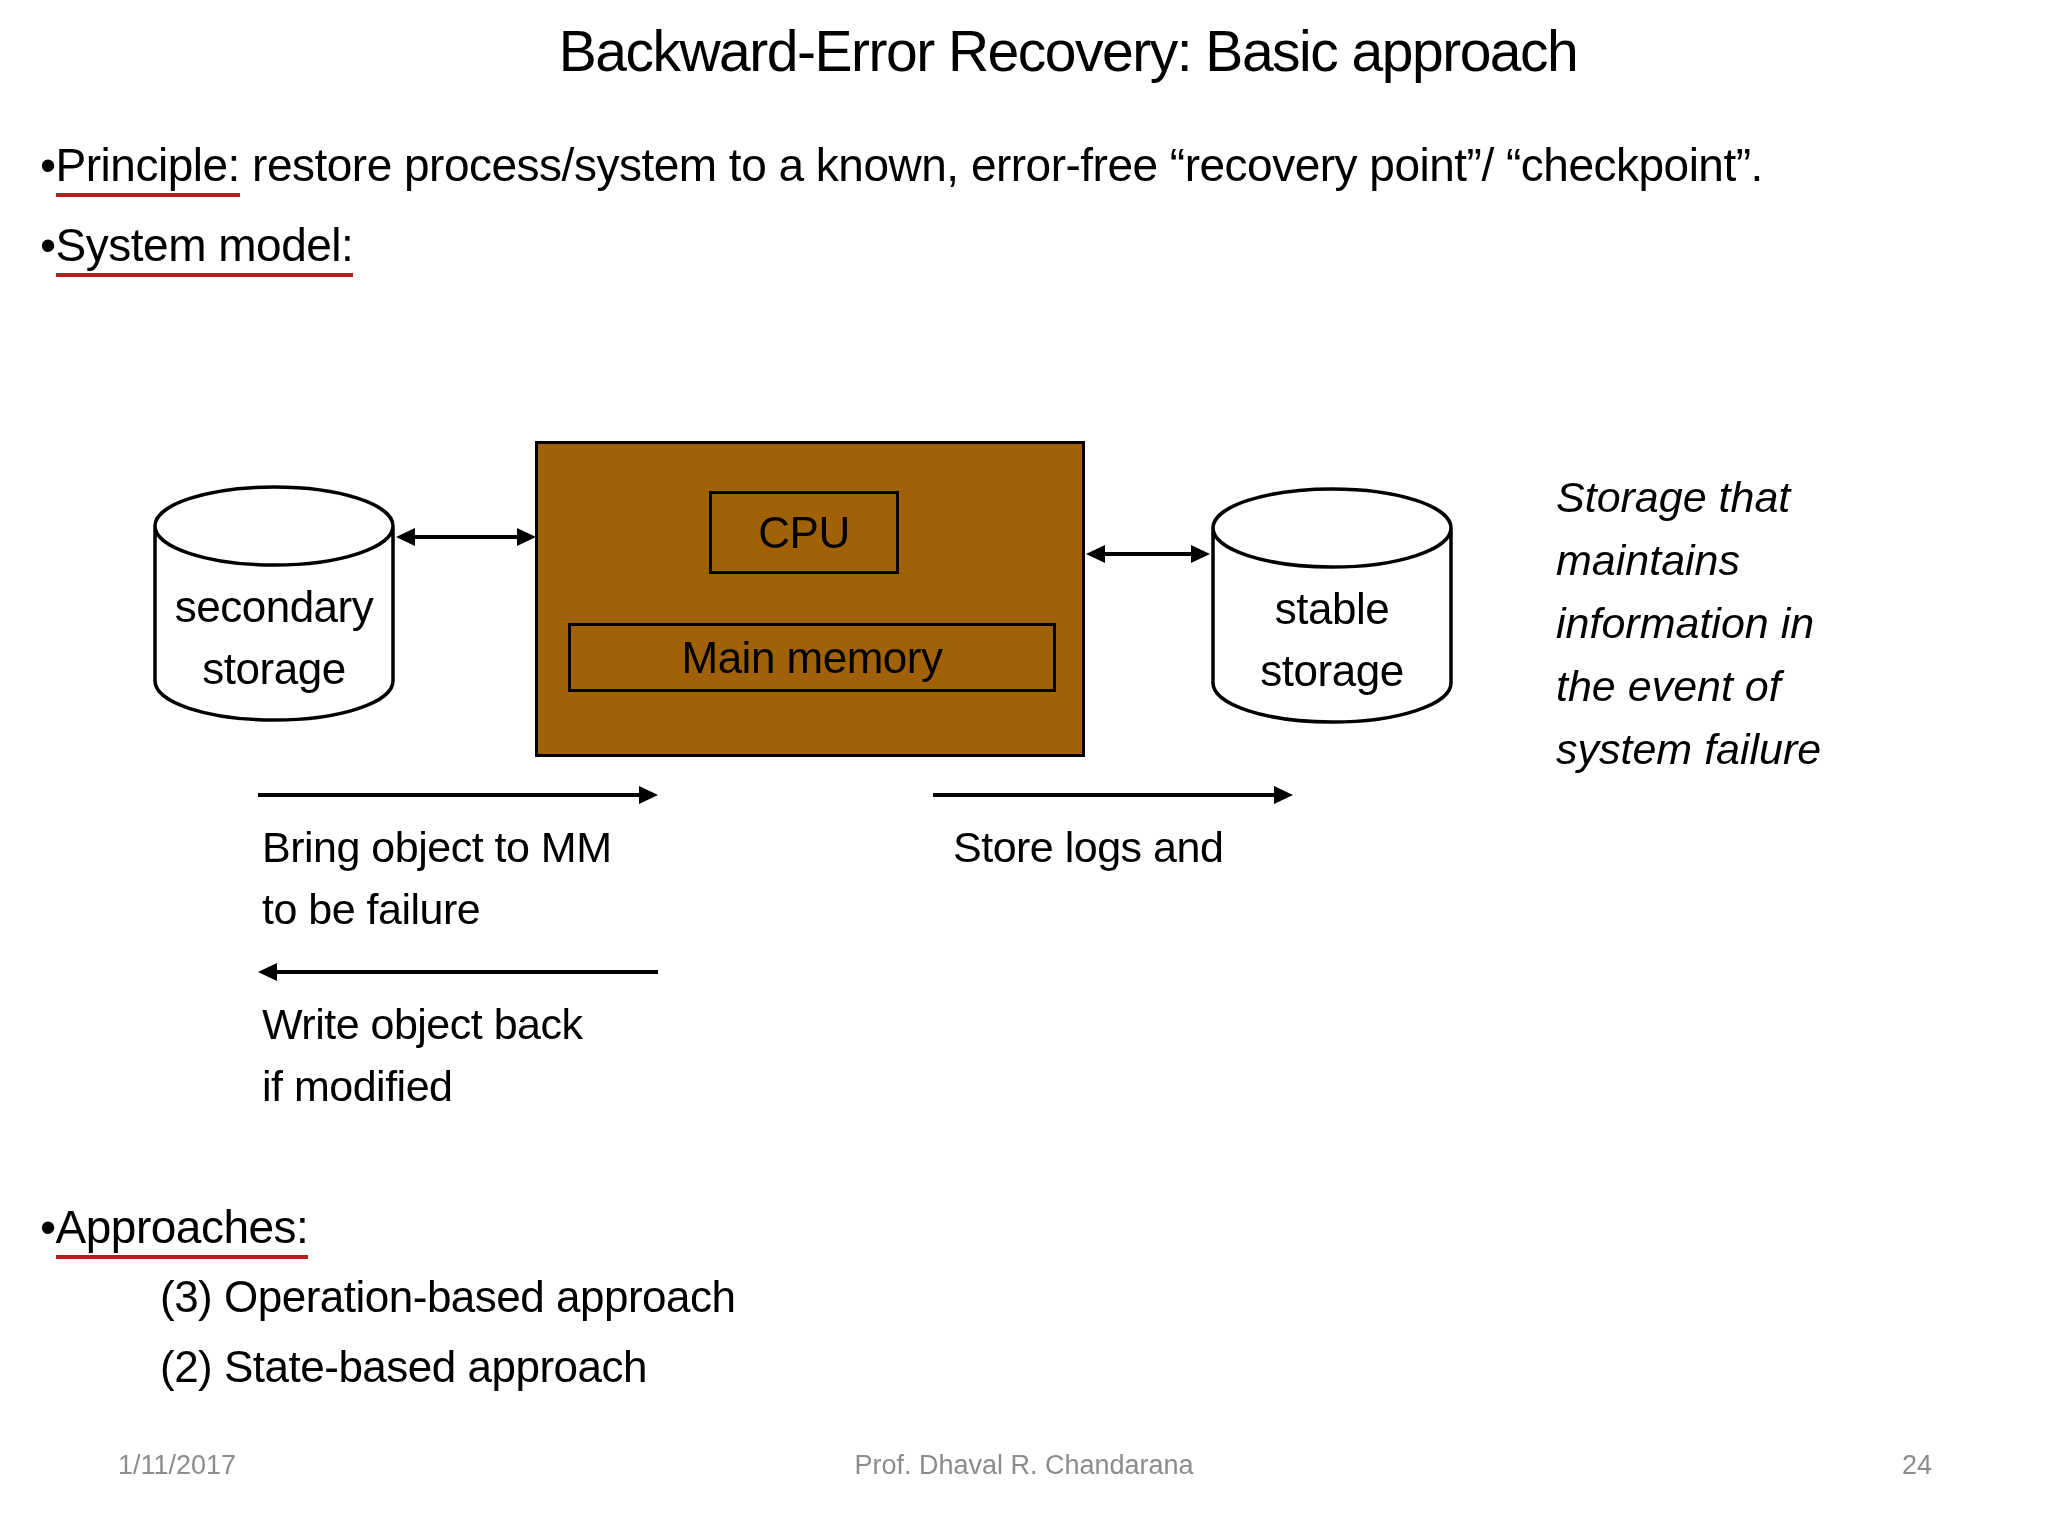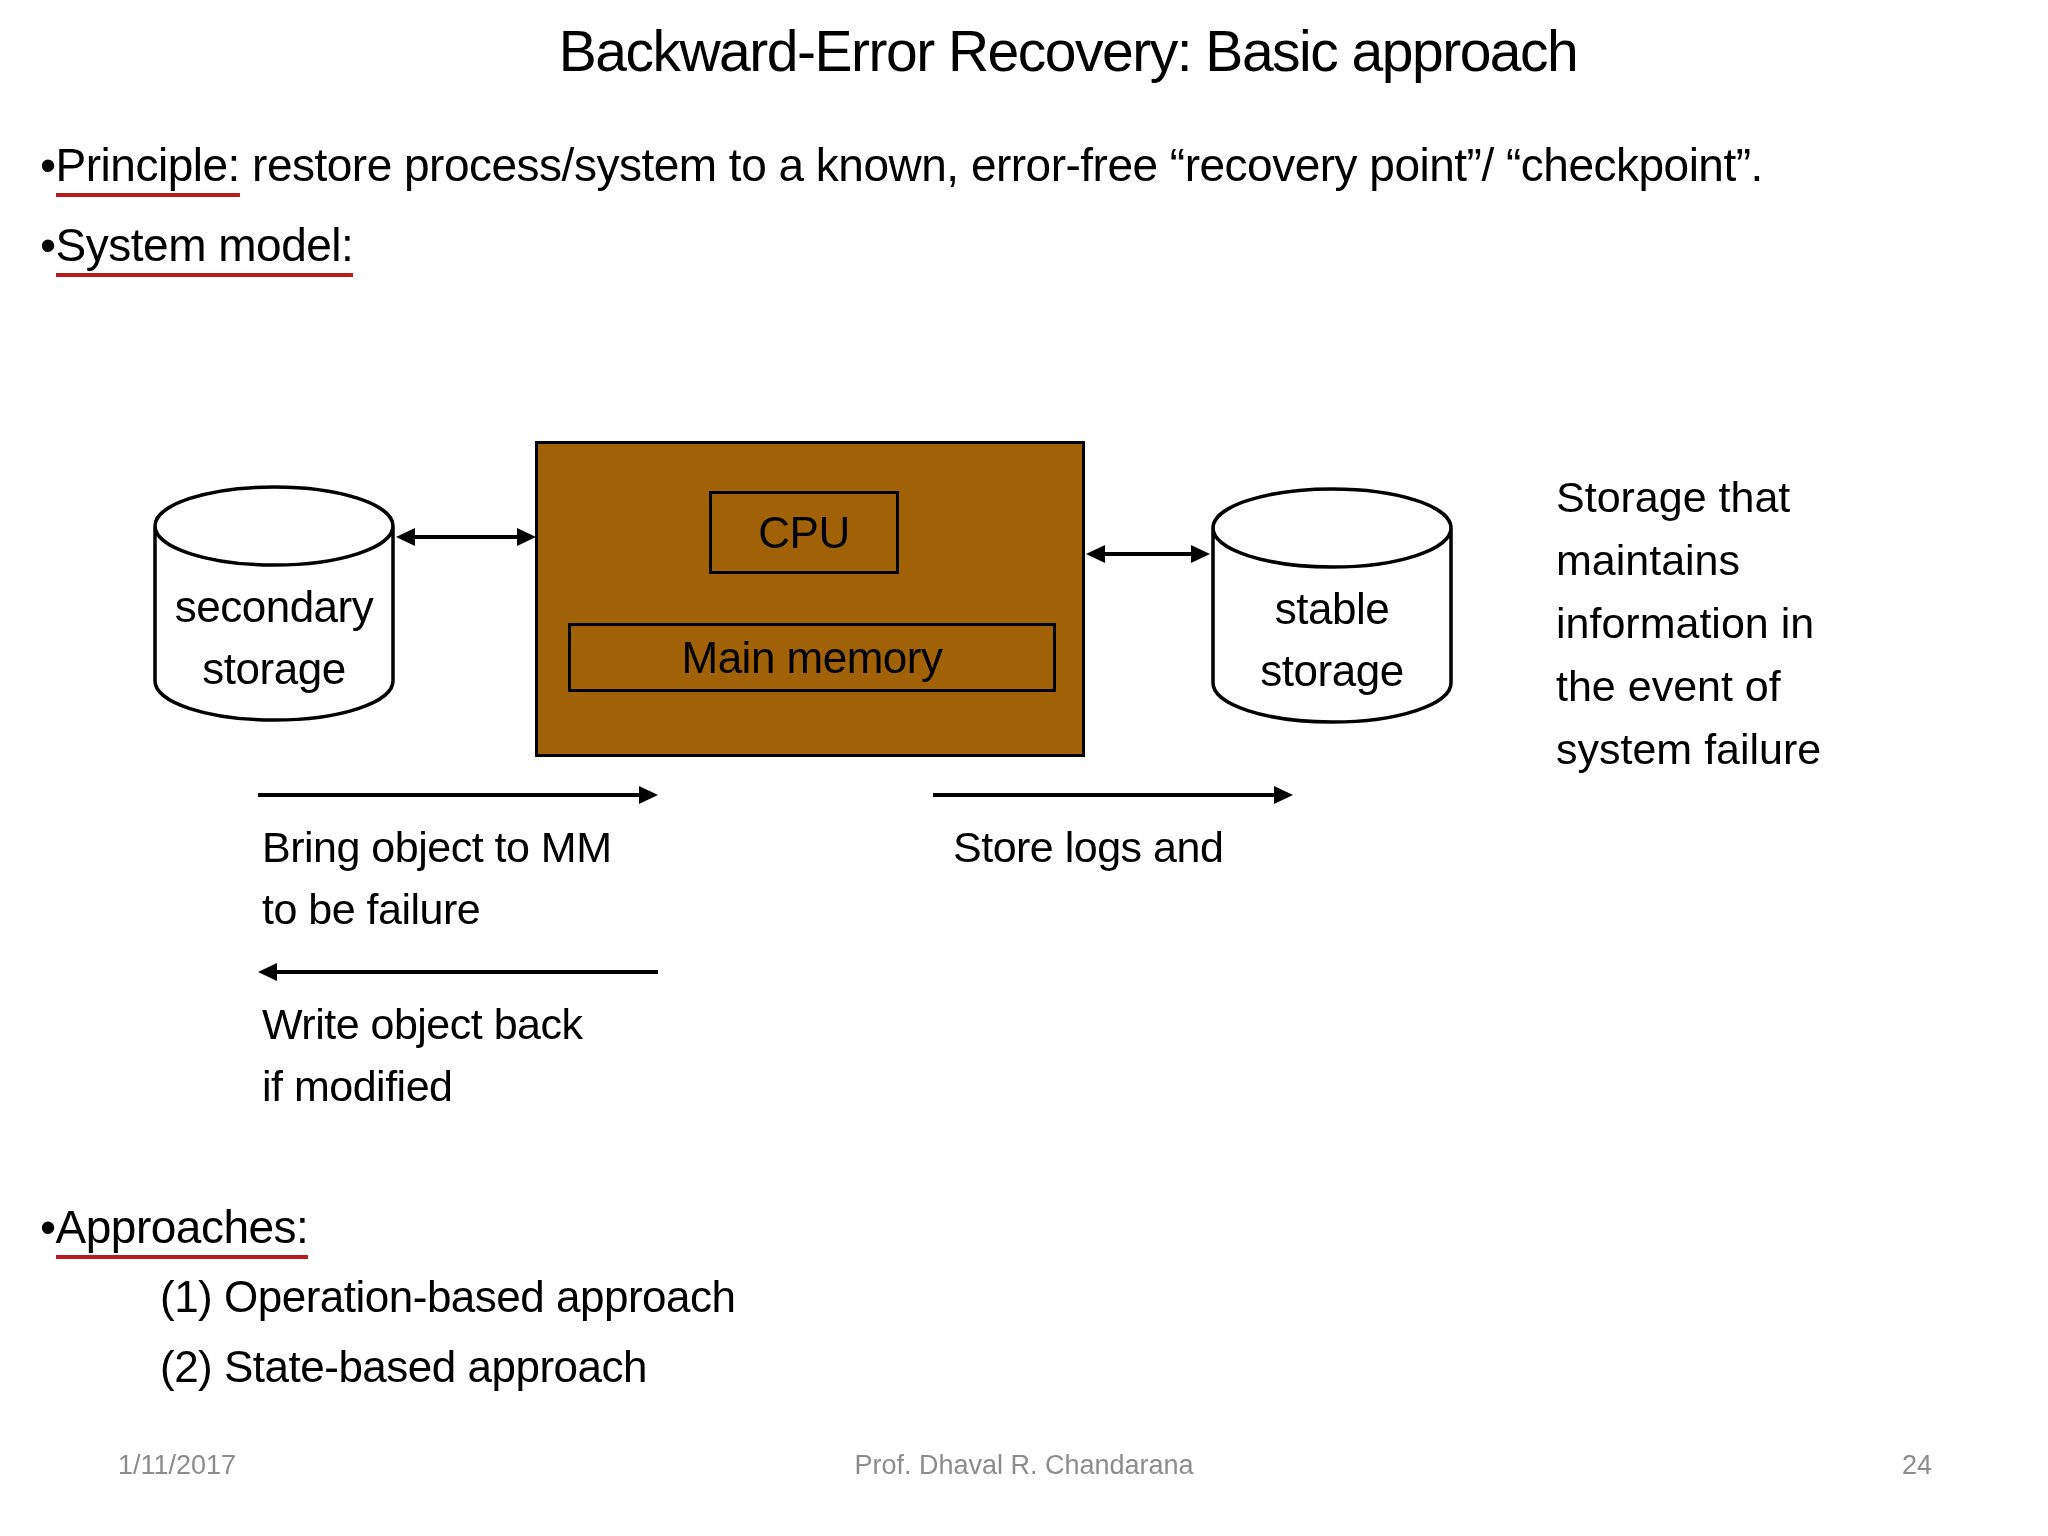--- a/index.html
+++ b/index.html
@@ -60,21 +60,21 @@
     <polygon points="0,18 19,9 19,27" fill="#000"></polygon>
     <polygon points="140,18 121,9 121,27" fill="#000"></polygon>
   </svg>
 
   <svg class="abs" style="left:1086px;top:536px;" width="124" height="36" viewBox="0 0 124 36">
     <line x1="16" y1="18" x2="108" y2="18" stroke="#000" stroke-width="4"></line>
     <polygon points="0,18 19,9 19,27" fill="#000"></polygon>
     <polygon points="124,18 105,9 105,27" fill="#000"></polygon>
   </svg>
 
-  <div class="abs txt" style="left:1556px;top:466px;font-size:43px;line-height:63px;letter-spacing:0;">
+  <div class="abs txt" style="left:1556px;top:466px;font-size:43px;line-height:63px;letter-spacing:0;font-style:italic;">
     <div>Storage that</div>
     <div>maintains</div>
     <div>information in</div>
     <div>the event of</div>
     <div>system failure</div>
   </div>
 
   <svg class="abs" style="left:258px;top:777px;" width="400" height="36" viewBox="0 0 400 36">
     <line x1="0" y1="18" x2="384" y2="18" stroke="#000" stroke-width="4"></line>
     <polygon points="400,18 381,9 381,27" fill="#000"></polygon>
@@ -97,20 +97,20 @@
     <polygon points="0,18 19,9 19,27" fill="#000"></polygon>
   </svg>
   <div class="abs txt" style="left:262px;top:993px;font-size:43px;line-height:62px;">
     <div>Write object back</div>
     <div>if modified</div>
   </div>
 
   <div class="abs txt" style="left:40px;top:1200px;font-size:46px;">
     <span>•</span><span class="u">Approaches:</span>
   </div>
-  <div class="abs txt" style="left:160px;top:1272px;font-size:44px;">(1) Operation-based approach</div>
+  <div class="abs txt" style="left:160px;top:1272px;font-size:44px;">(3) Operation-based approach</div>
   <div class="abs txt" style="left:160px;top:1342px;font-size:44px;">(2) State-based approach</div>
 
   <div class="footer" style="left:118px;top:1450px;">1/11/2017</div>
   <div class="footer ctr" style="left:0;top:1450px;width:2048px;">Prof. Dhaval R. Chandarana</div>
   <div class="footer" style="right:116px;top:1450px;">24</div>
 
 </div>
 
 </body></html>

